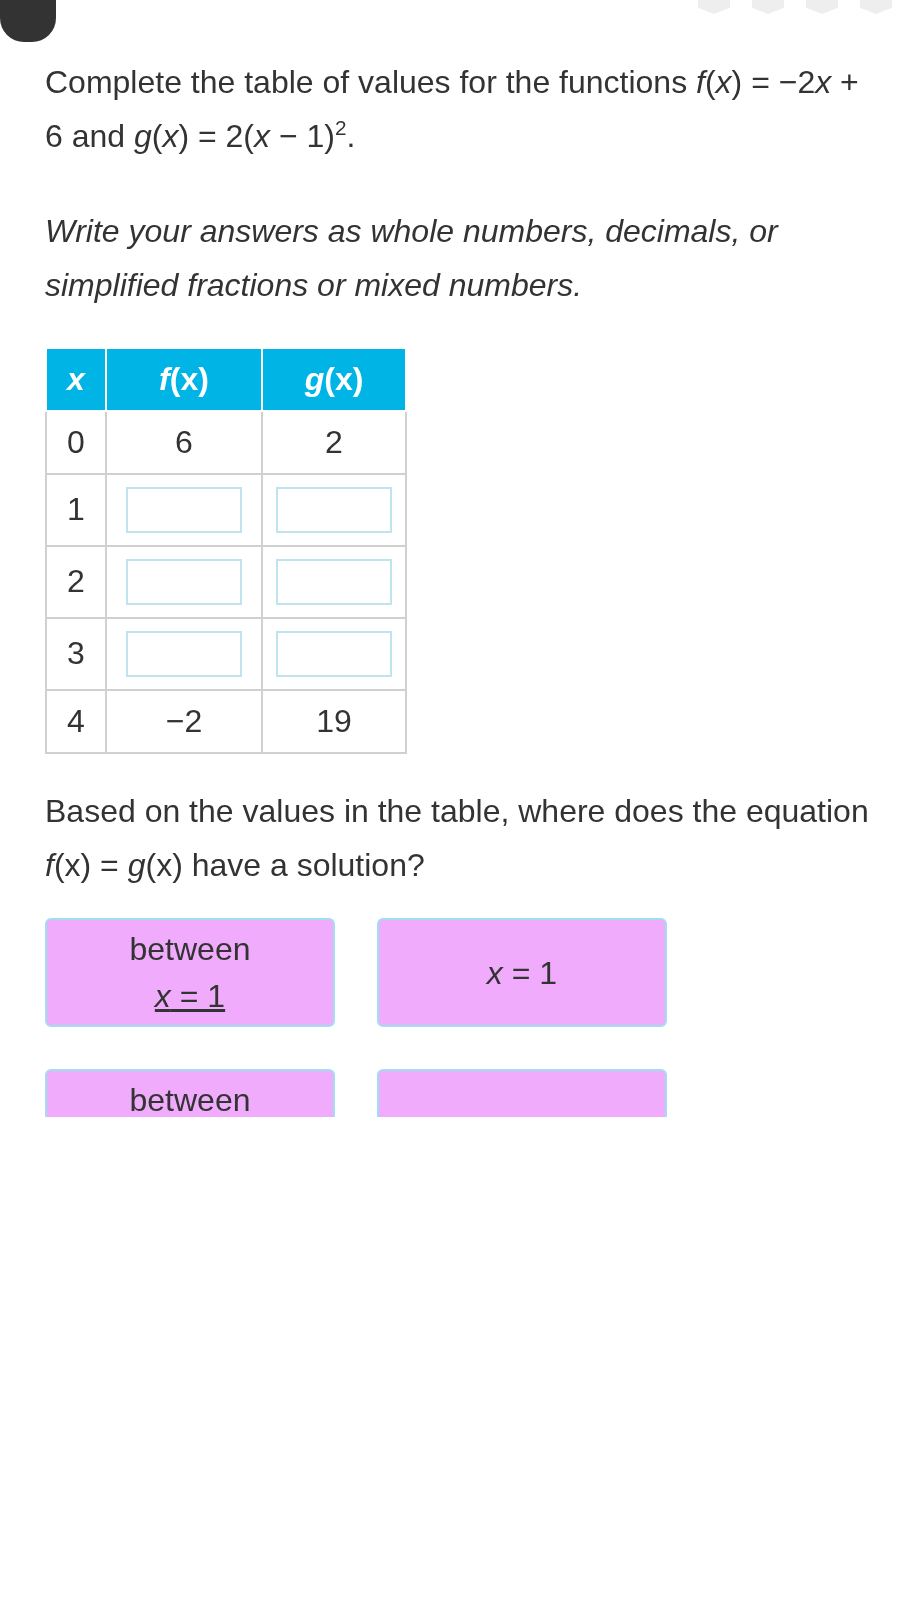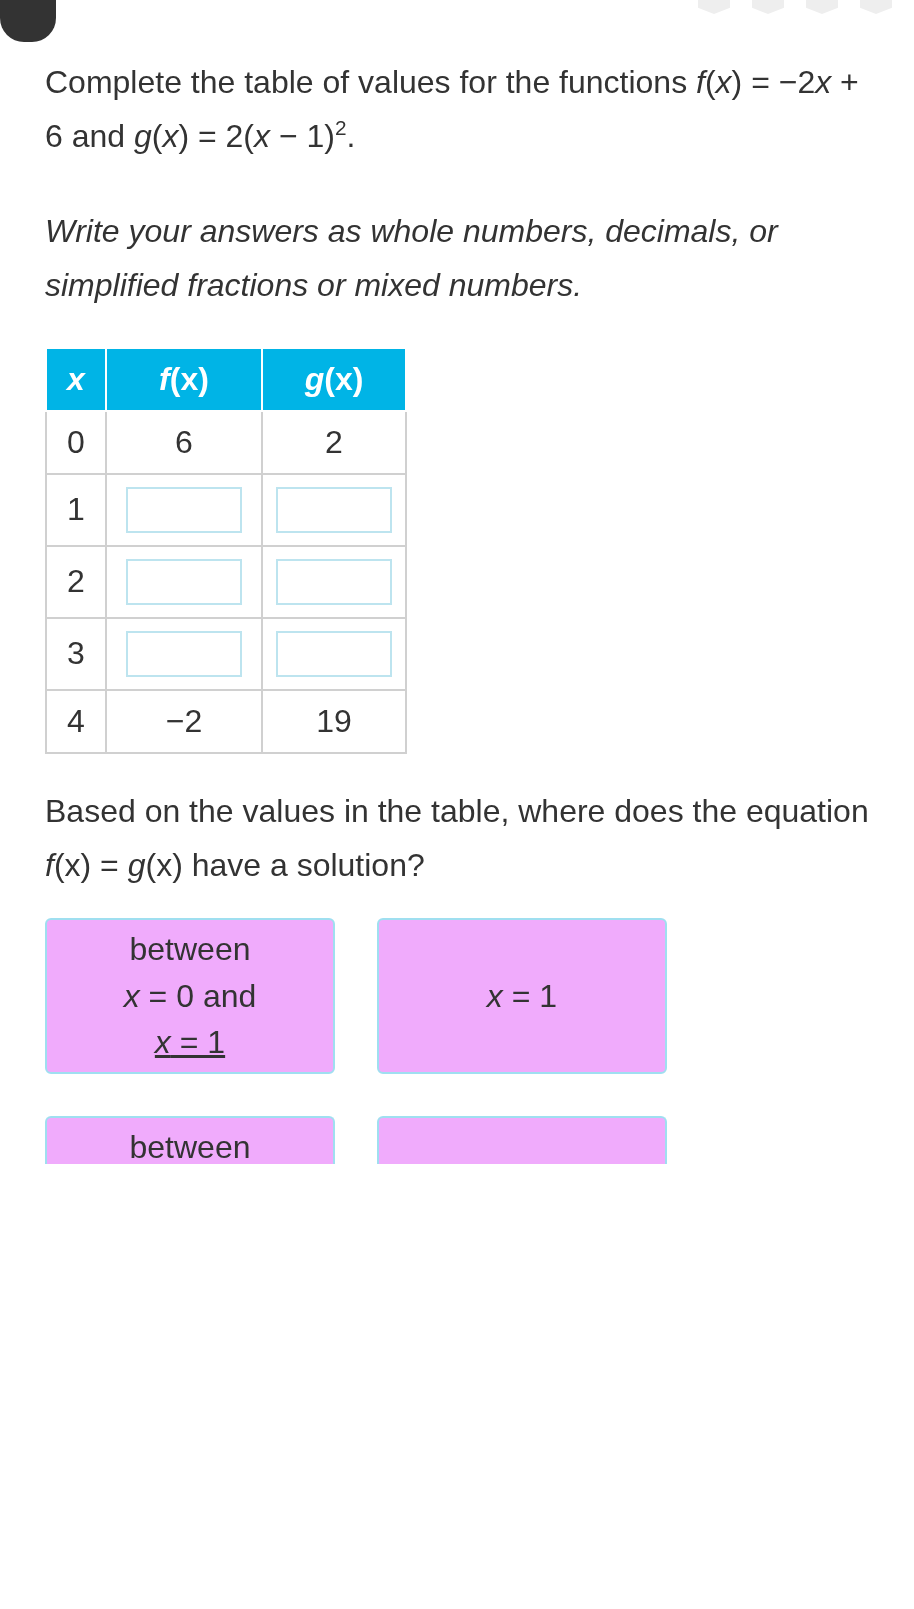--- a/index.html
+++ b/index.html
@@ -152,21 +152,20 @@
     </table>
 
   <div class="para">
     <span>Based on the values in the table, where does the equation </span><span class="fxn">f</span><span>(x)</span><span> = </span><span class="fxn">g</span><span>(x)</span><span> have a solution?</span>
   </div>
 
   <div class="answers">
     <div class="answer-btn">
       <div>
         <div>between</div>
-        <div><span class="math-eq">x</span><span> = 0 and</span></div>
         <div style="text-decoration:underline; text-decoration-color:#333;"><span class="math-eq">x</span><span> = 1</span></div>
       </div>
     </div>
     <div class="answer-btn">
       <div><span class="math-eq">x</span><span> = 1</span></div>
     </div>
     <div class="answer-btn" style="height:48px; min-height:0; align-items:flex-start; padding-bottom:0; border-bottom:none; border-radius:6px 6px 0 0;">
       <div>between</div>
     </div>
     <div class="answer-btn" style="height:48px; min-height:0; border-bottom:none; border-radius:6px 6px 0 0;"></div>

